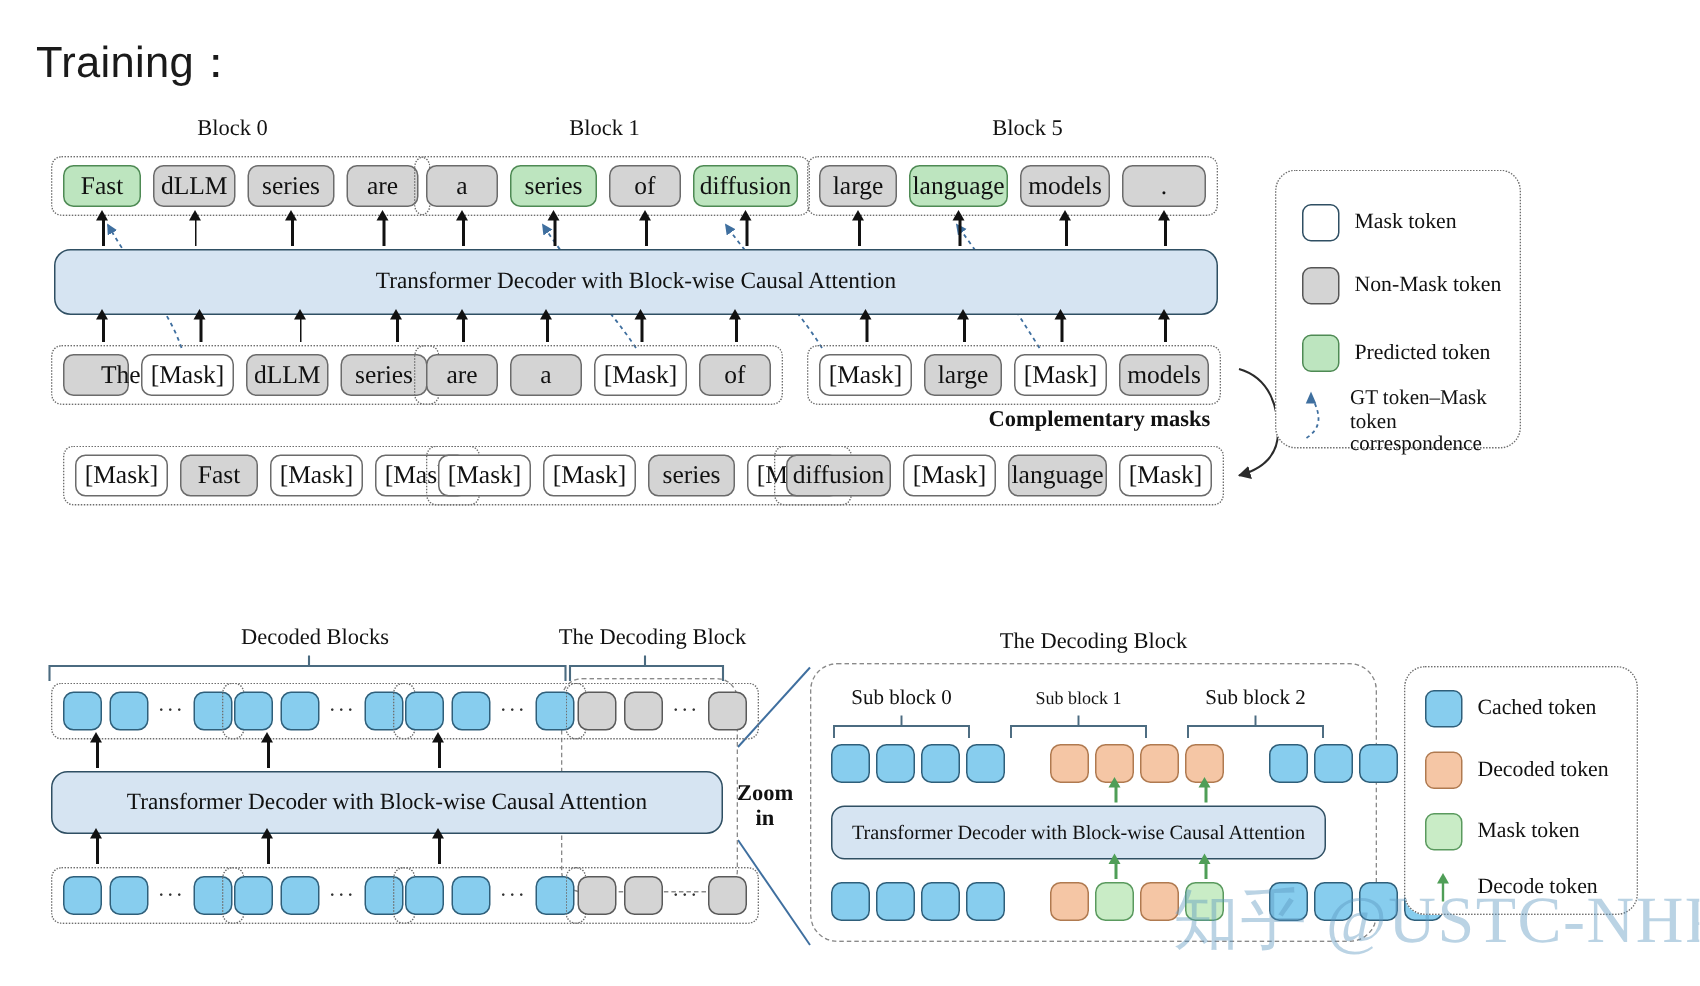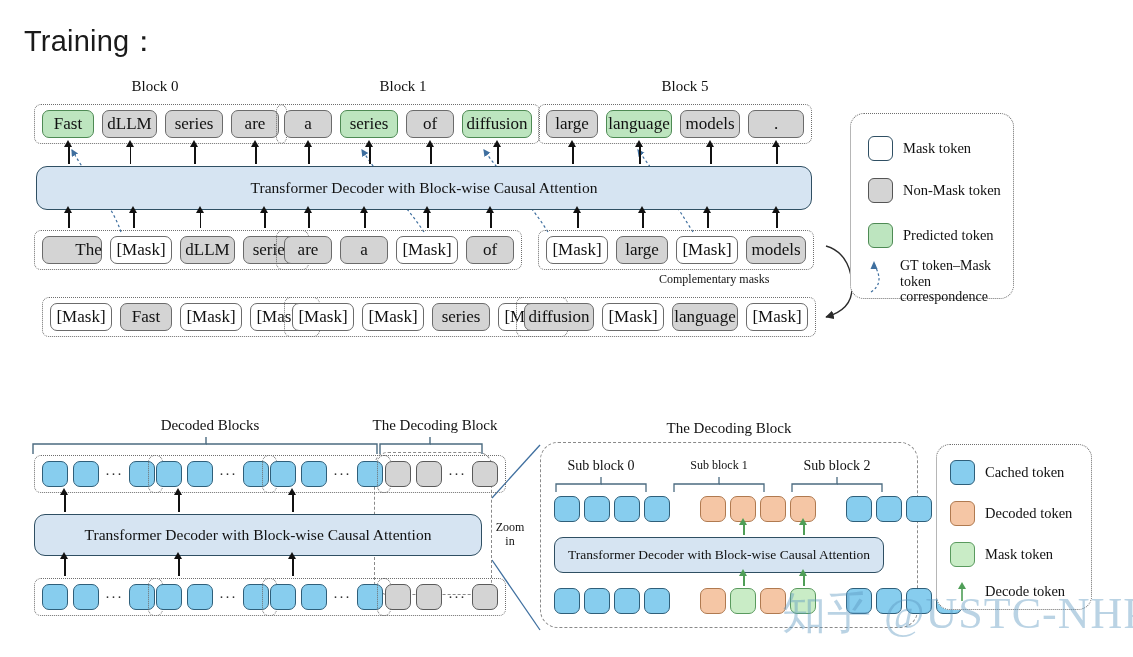--- a/index.html
+++ b/index.html
@@ -130,23 +130,24 @@
   .sw.mask { background: #fff; border-color: #2f4f63; }
   .sw.nonmask { background: #d4d4d4; border-color: #555; }
   .sw.pred { background: #bde5bf; border-color: #4e8a54; }
   .sw.cached { background: #87cdee; border-color: #2f5f7a; }
   .sw.decoded { background: #f5c6a5; border-color: #b07a50; }
   .sw.maskg { background: #c9ecc6; border-color: #5a9a5e; }
   .legend-multiline { line-height: 1.12; }
 
   .free-label {
     position: absolute;
-    font-size: 12px;
+    font-size: 15px;
     color: #111;
     white-space: nowrap;
+    font-weight: bold;
   }
   .free-label.two { line-height: 1.15; white-space: normal; text-align: center; }
 
   
   .sq {
     width: 26px; height: 26px;
     border-radius: 7px;
     border: 1.5px solid #2f5f7a;
     background: #87cdee;
     flex: 0 0 auto;
@@ -243,21 +244,21 @@
   <div class="dotgroup" id="out-b2" style="left:538px; top:104px;">
       <div class="tok nonmask" style="width: 52px;">large</div>
       <div class="tok pred" style="width: 66px;">language</div>
       <div class="tok nonmask" style="width: 60px;">models</div>
       <div class="tok nonmask" style="width: 56px;">.</div>
     </div>
 
   <div class="decoder" style="left:36px; top:166px; width:776px; height:44px;">Transformer Decoder with Block-wise Causal Attention</div>
 
   <div class="dotgroup" id="in-b0" style="left:34px; top:230px;">
-      <div class="tok nonmask" style="width: 60px; padding-left: 37px;">The</div>
+      <div class="tok nonmask" style="width: 44px; padding-left: 37px;">The</div>
       <div class="tok mask" style="width: 62px;">[Mask]</div>
       <div class="tok nonmask" style="width: 55px;">dLLM</div>
       <div class="tok nonmask" style="width: 58px;">series</div>
     </div>
   <div class="dotgroup" id="in-b1" style="left:276px; top:230px;">
       <div class="tok nonmask" style="width: 48px;">are</div>
       <div class="tok nonmask" style="width: 48px;">a</div>
       <div class="tok mask" style="width: 62px;">[Mask]</div>
       <div class="tok nonmask" style="width: 48px;">of</div>
     </div>

